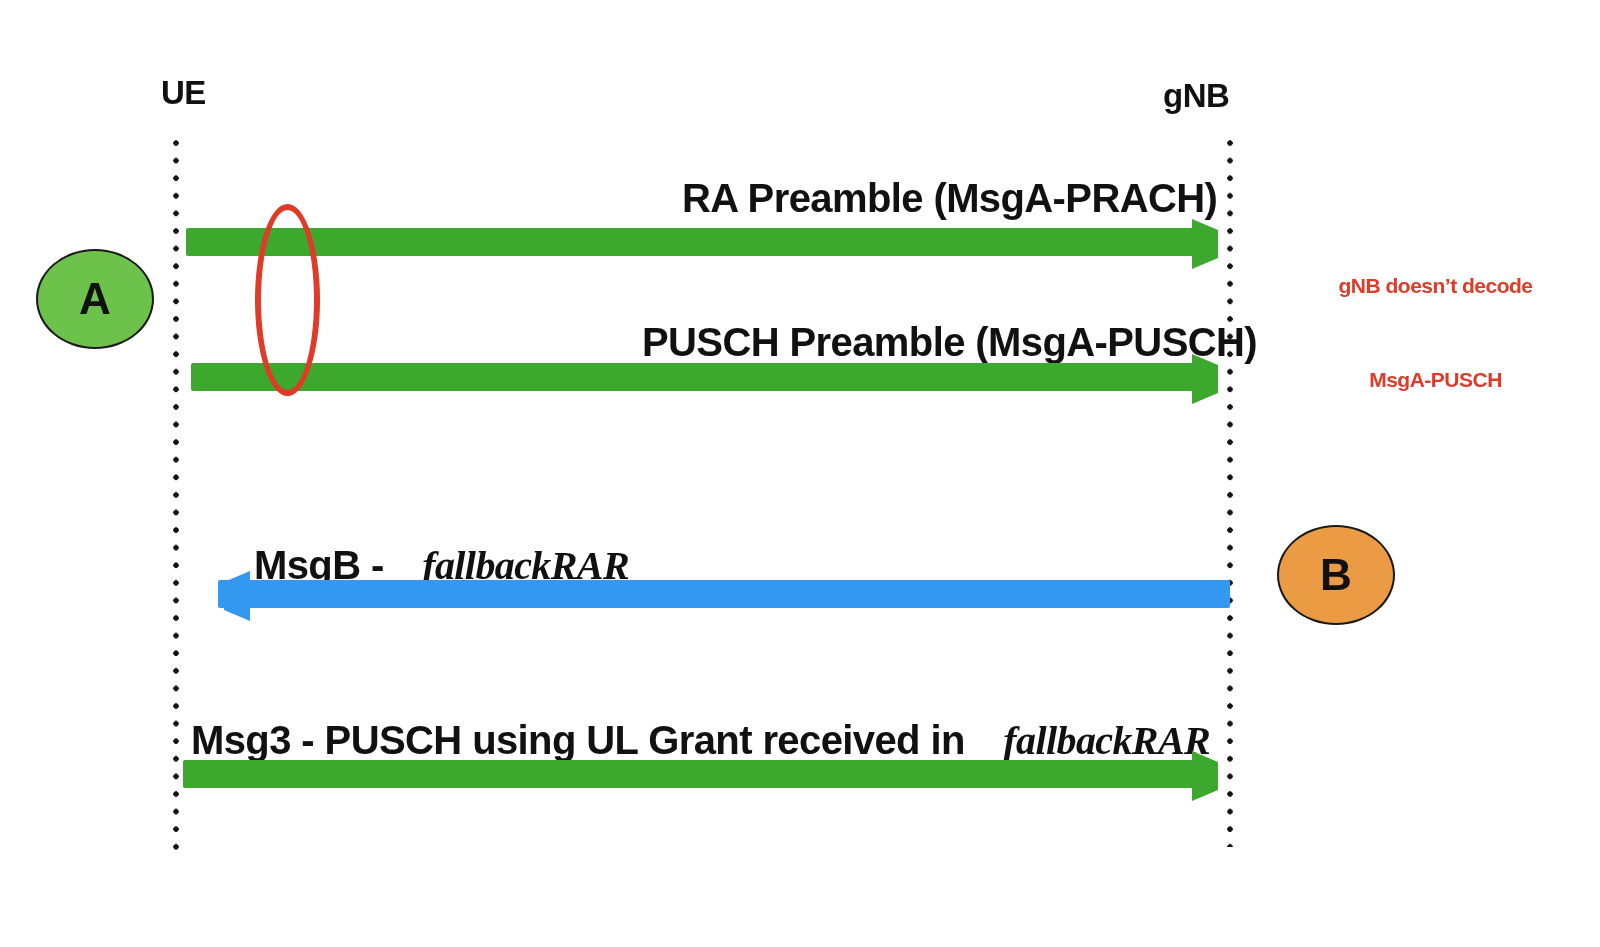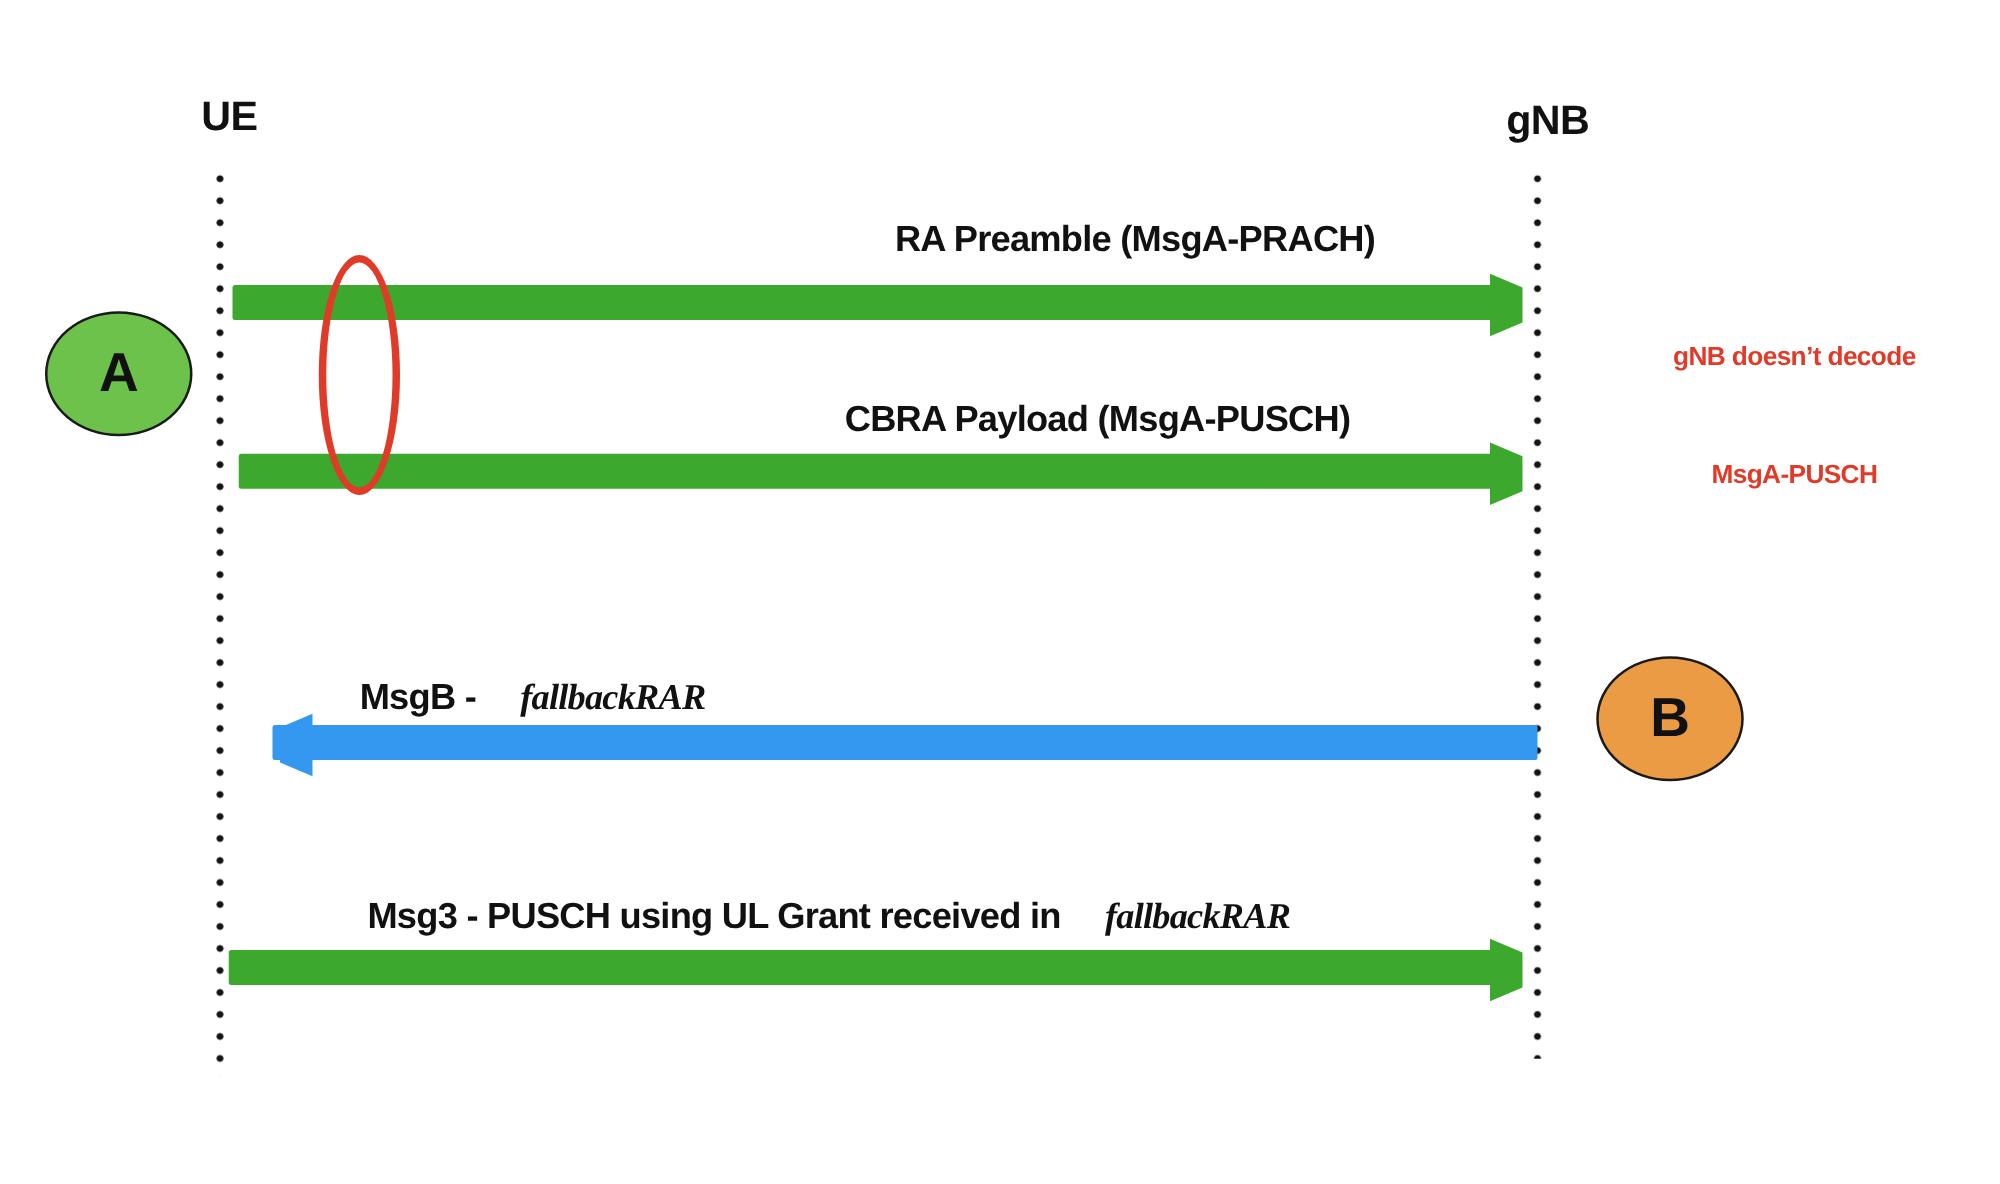--- a/index.html
+++ b/index.html
@@ -31,21 +31,21 @@
   }
   .lifeline {
     position: absolute;
     width: 6px;
     background-image: radial-gradient(circle at 3px 4px, #141414 2.5px, transparent 3px);
     background-size: 6px 17.6px;
     background-repeat: repeat-y;
   }
   .msg-label {
     position: absolute;
-    font-size: 29px;
+    font-size: 40px;
     font-weight: 700;
     color: var(--ink);
     letter-spacing: -0.6px;
     text-align: center;
     white-space: nowrap;
   }
   .msg-label .it { font-style: italic; font-family: Liberation Serif, serif; }
   .arrow-line {
     position: absolute;
     height: 5px;
@@ -117,30 +117,30 @@
     color: var(--title-blue);
     white-space: nowrap;
   }
 </style>
 </head>
 <body>
 
 <div class="canvas">
 
   <div class="actor-label" style="left:119px; top:32px;">UE</div>
-  <div class="actor-label" style="left:1163px; top:35px;">gNB</div>
+  <div class="actor-label" style="left:1121px; top:35px;">gNB</div>
 
   <div class="lifeline" style="left:145px; top:111px; height:722px;"></div>
   <div class="lifeline" style="left:1199px; top:111px; height:708px;"></div>
 
   <div class="msg-label" style="left:640px; top:134px; width:480px;">RA Preamble (MsgA-PRACH)</div>
   <div class="arrow-line green" style="left:158px; top:200px; width:1010px;"></div>
   <div class="head-right" style="left:1164px; top:191px;"></div>
 
-  <div class="msg-label" style="left:600px; top:278px; width:500px;">CBRA Payload (MsgA-PUSCH)</div>
+  <div class="msg-label" style="left:600px; top:278px; width:500px;">PUSCH Preamble (MsgA-PUSCH)</div>
   <div class="arrow-line green" style="left:163px; top:335px; width:1005px;"></div>
   <div class="head-right" style="left:1164px; top:326px;"></div>
 
   <div class="highlight-ellipse"></div>
 
   <div class="marker-circle marker-a" style="left:8px; top:221px;">
     <span>A</span>
   </div>
 
   <div class="gnb-note">

